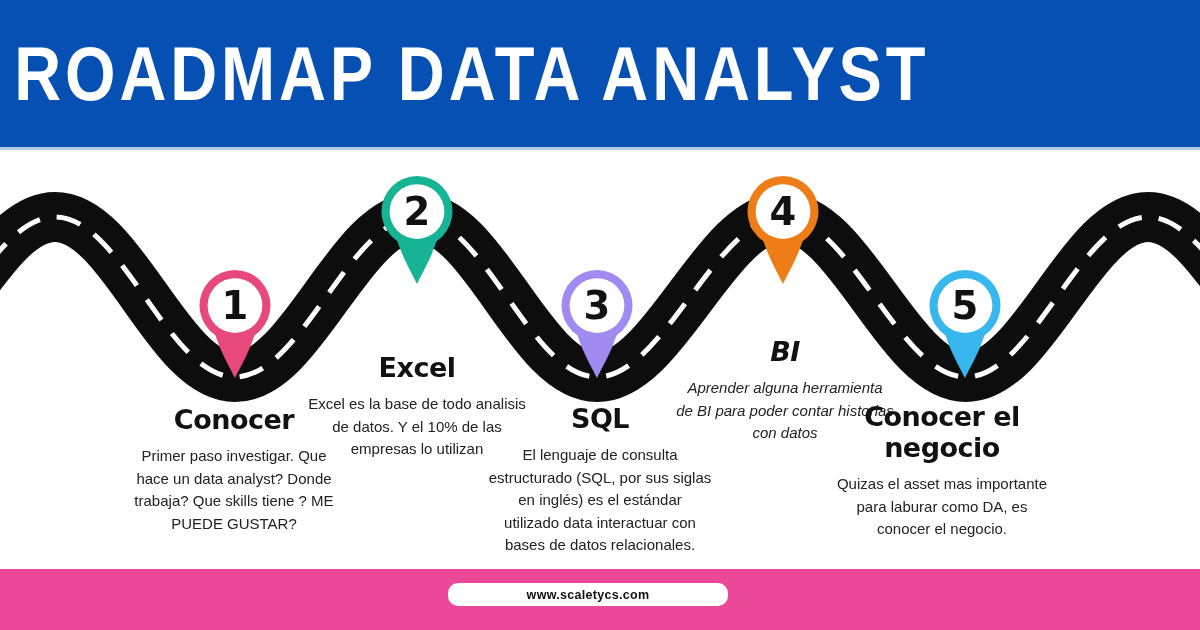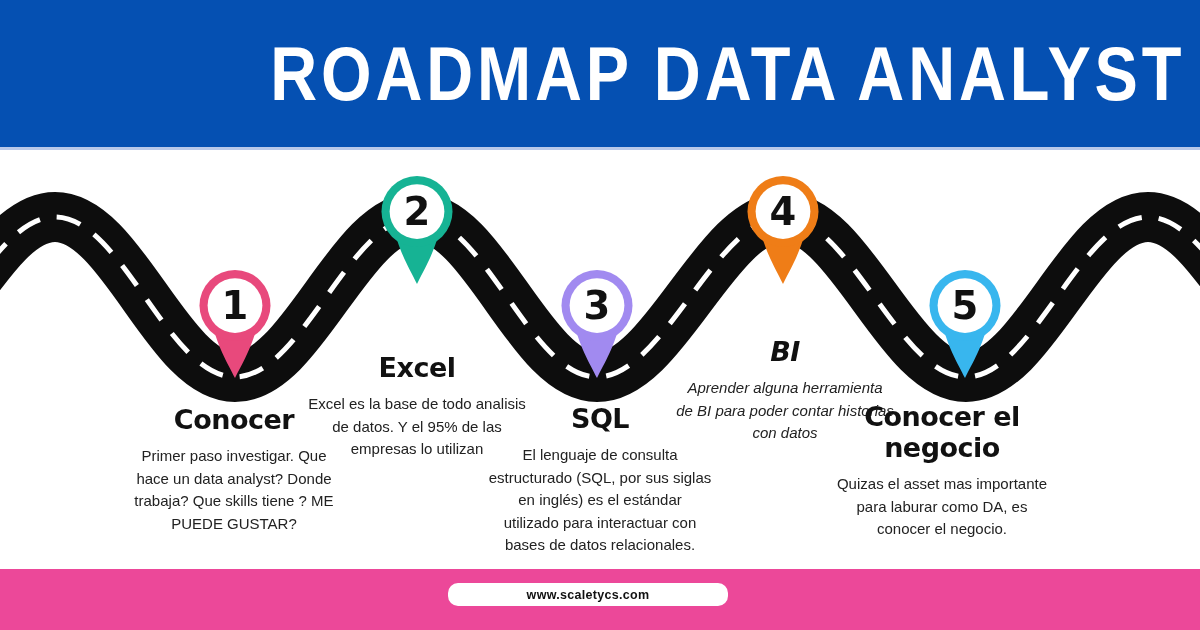--- a/index.html
+++ b/index.html
@@ -4,21 +4,21 @@
 <style>
   html,body{margin:0;padding:0;}
   body{
     width:1200px;height:630px;position:relative;overflow:hidden;
     background:#ffffff;font-family:"Liberation Sans",sans-serif;
   }
   
   .header{
     position:absolute;left:0;top:0;width:1200px;height:147px;
     background:#0550b2;border-bottom:3px solid #b9c9ea;
-    display:flex;align-items:center;justify-content:flex-end;
+    display:flex;align-items:center;justify-content:flex-start;
   }
   .header h1{
     margin:0;color:#ffffff;font-weight:700;font-size:67px;
     letter-spacing:4px;white-space:nowrap;
     transform:scale(0.97,1.12);
     font-family:"Liberation Sans",sans-serif;
   }
   
   .road-svg{position:absolute;left:0;top:0;width:1200px;height:630px;pointer-events:none;}
   
@@ -106,30 +106,30 @@
   <h2>Conocer</h2>
   <p>Primer paso investigar. Que
 hace un data analyst? Donde
 trabaja? Que skills tiene ? ME
 PUEDE GUSTAR?</p>
 </div>
 
 <div class="station-text st-2">
   <h2>Excel</h2>
   <p>Excel es la base de todo analisis
-de datos. Y el 95% de las
+de datos. Y el 10% de las
 empresas lo utilizan</p>
 </div>
 
 <div class="station-text st-3">
   <h2>SQL</h2>
   <p>El lenguaje de consulta
 estructurado (SQL, por sus siglas
 en inglés) es el estándar
-utilizado para interactuar con
+utilizado data interactuar con
 bases de datos relacionales.</p>
 </div>
 
 <div class="station-text st-4">
   <h2>BI</h2>
   <p>Aprender alguna herramienta
 de BI para poder contar historias
 con datos</p>
 </div>
 

